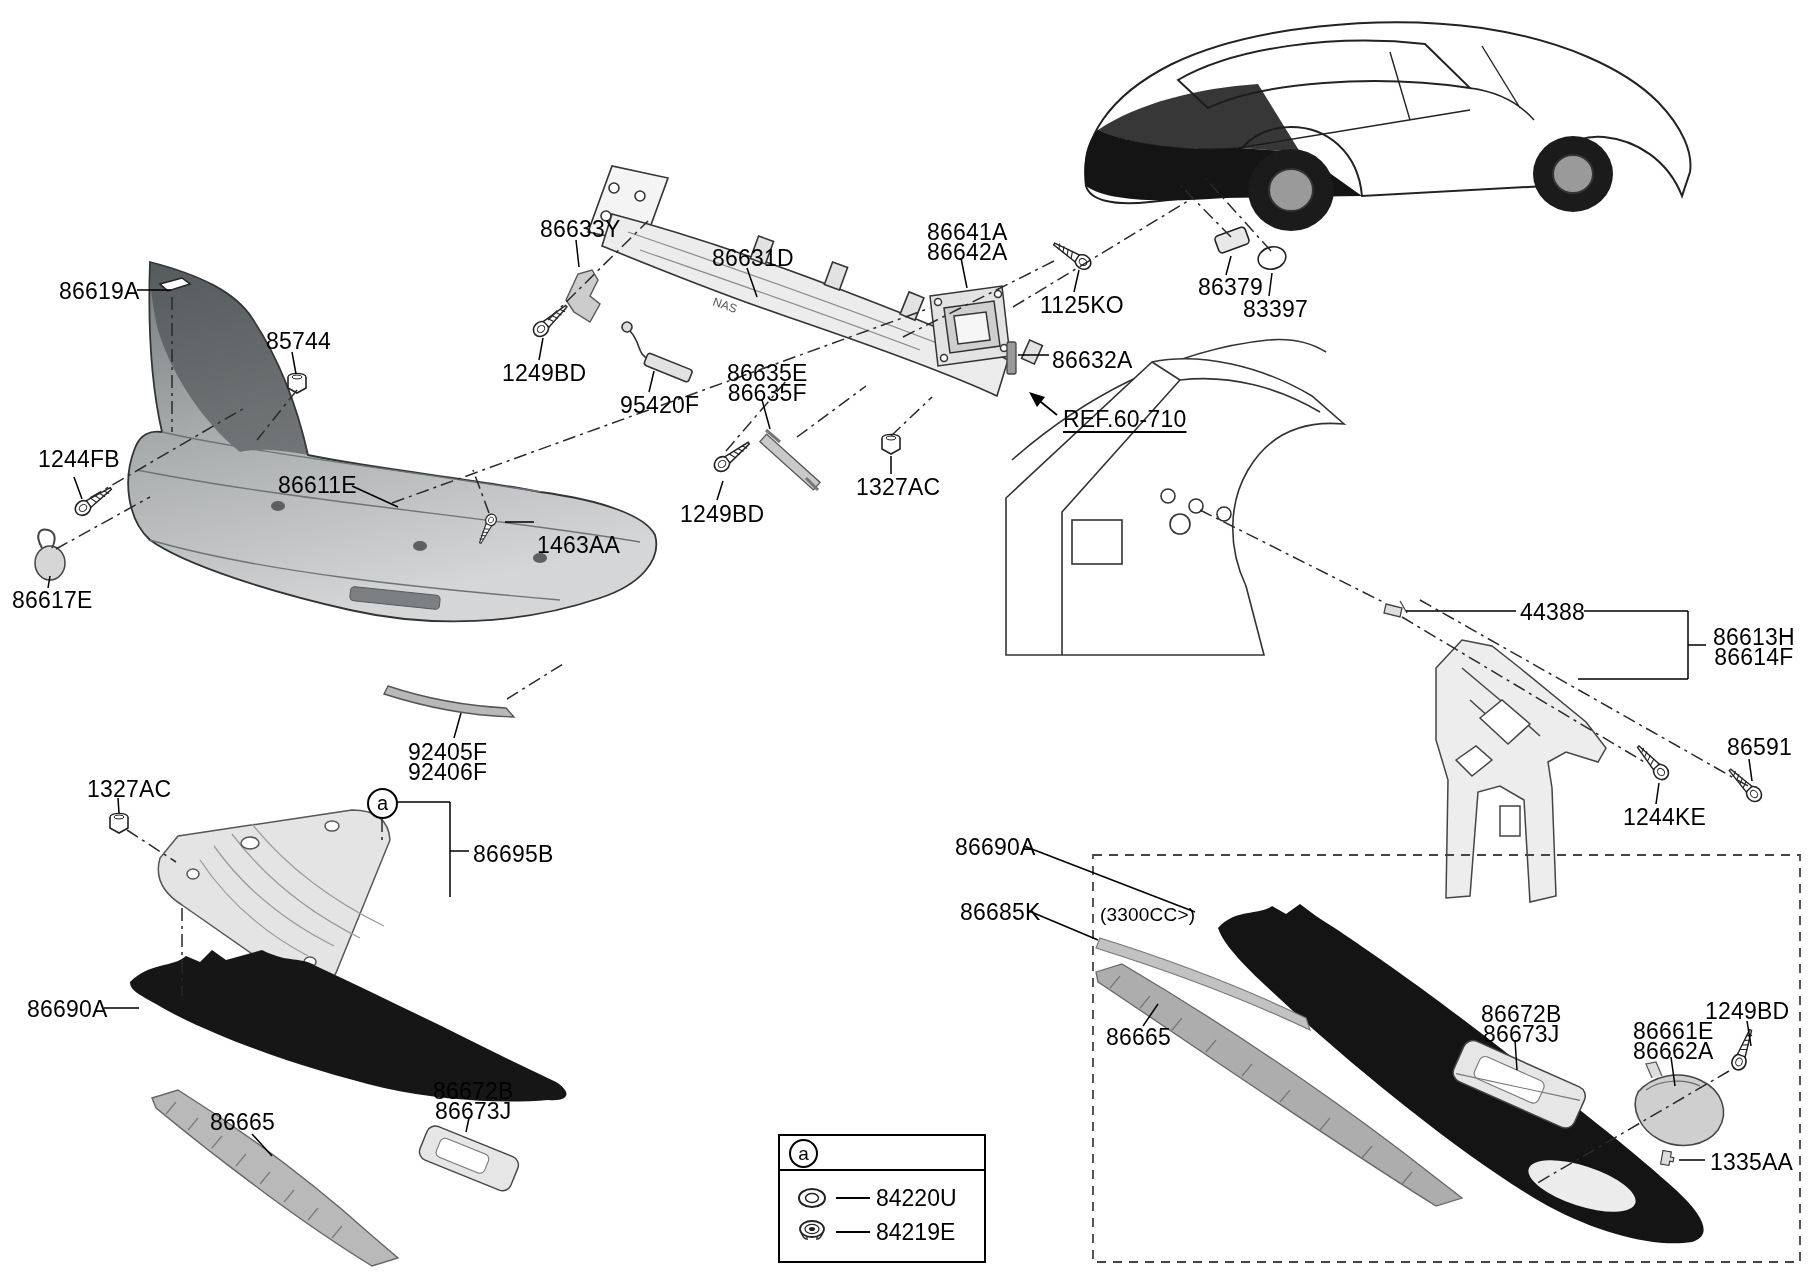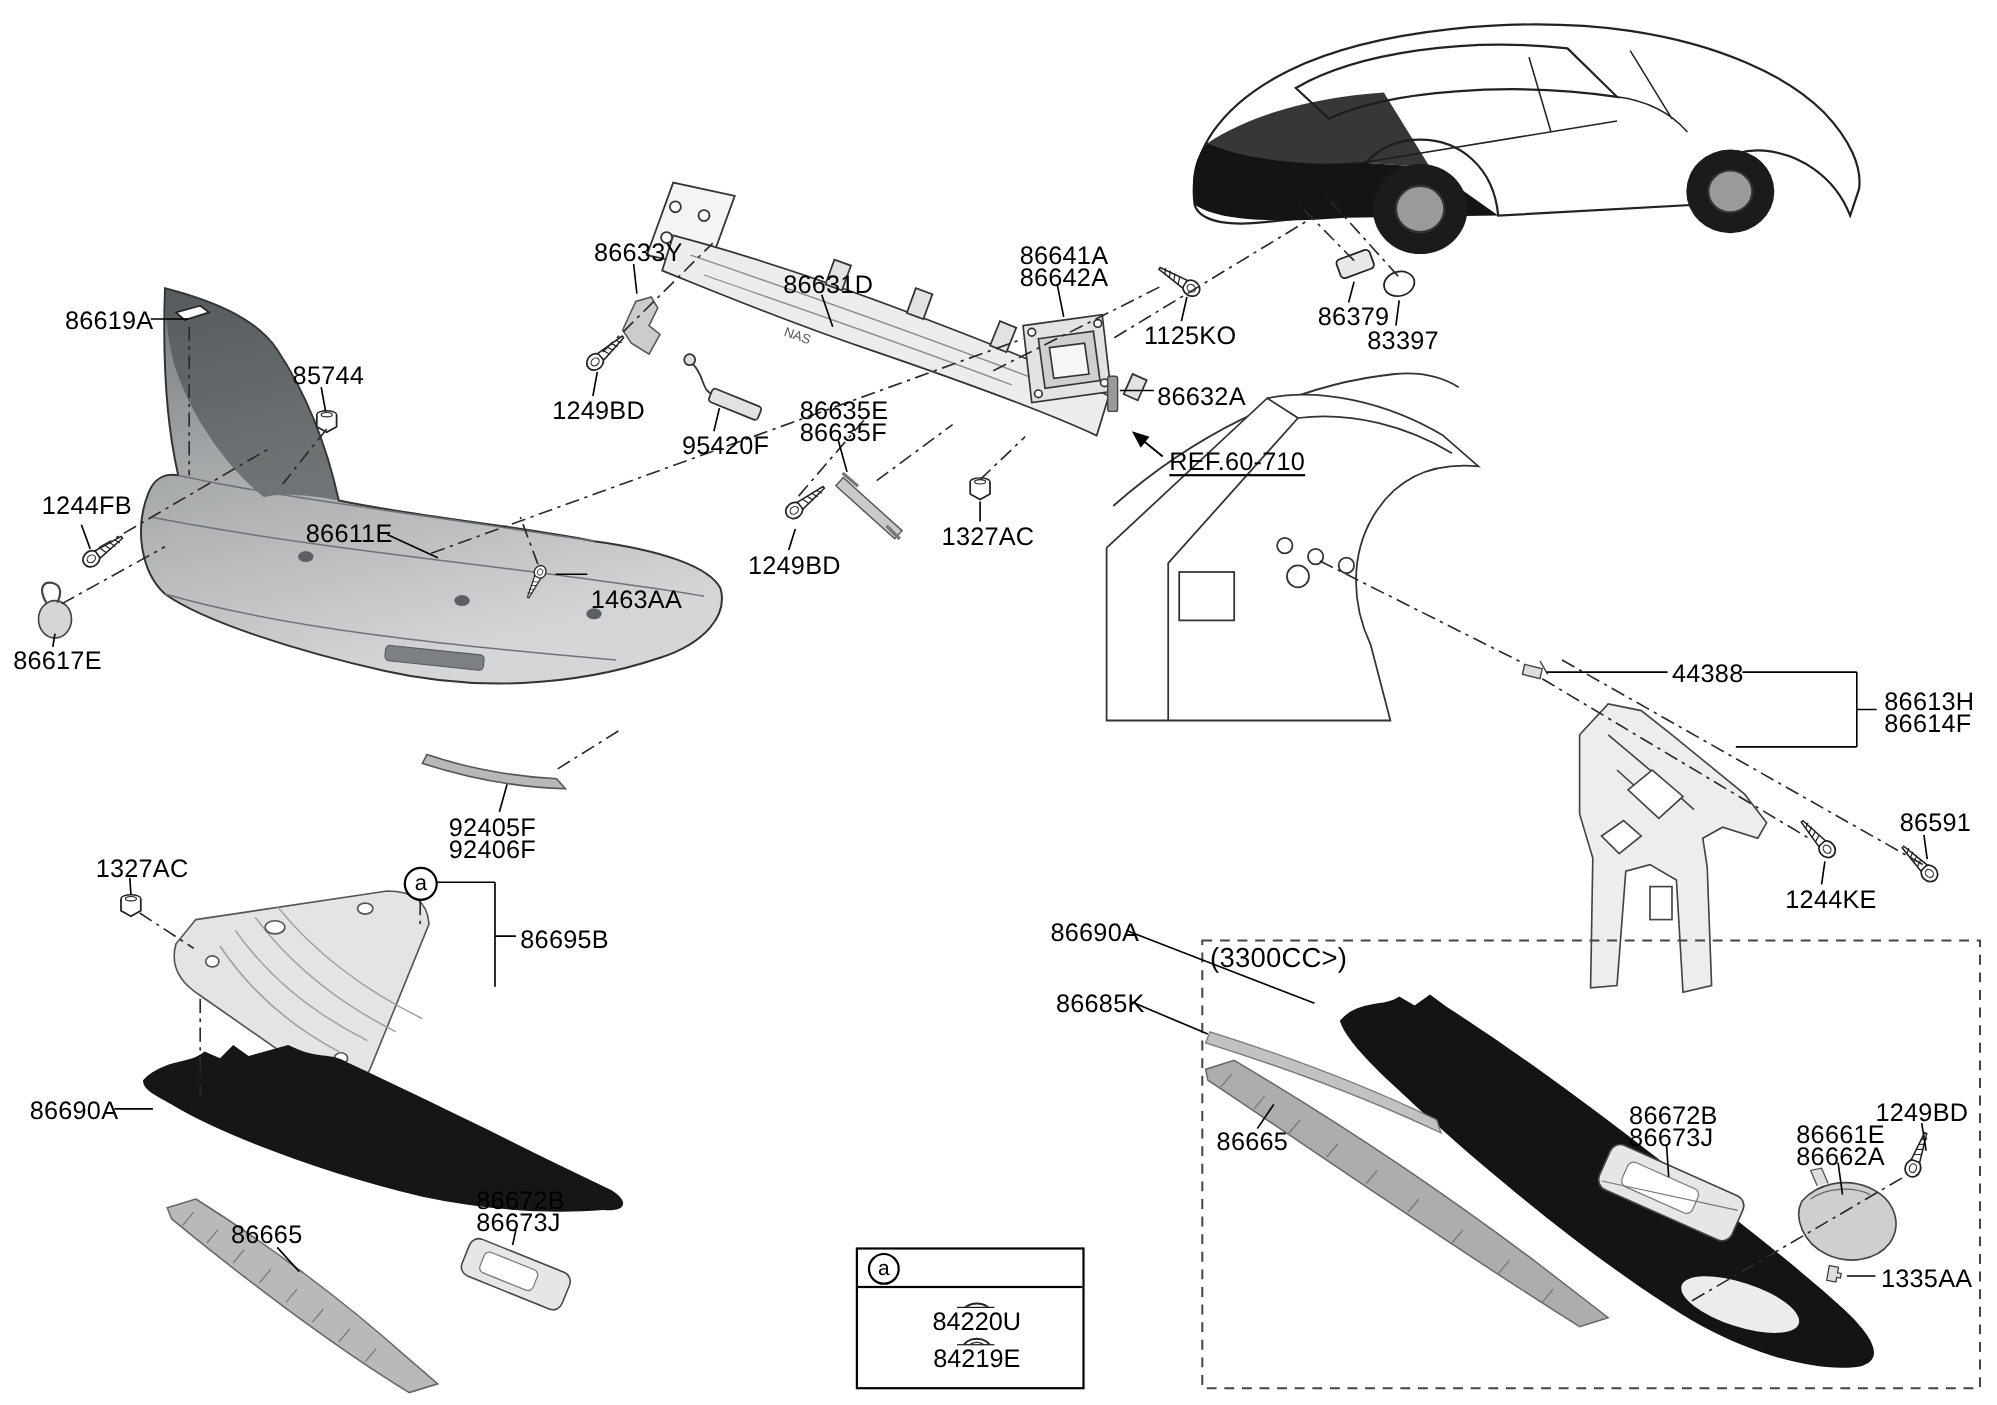--- a/index.html
+++ b/index.html
@@ -1,31 +1,31 @@
 <!DOCTYPE html>
 <html><head>
 <meta charset="utf-8">
 <style>
   html,body{margin:0;padding:0;background:#fff;}
   .stage{position:relative;width:1815px;height:1277px;background:#fff;
          font-family:"Liberation Sans",sans-serif;color:#000;overflow:hidden;}
   .art{position:absolute;left:0;top:0;}
   .lbl{position:absolute;font-size:23px;line-height:20px;white-space:pre-line;
-       letter-spacing:.2px;color:#000;}
+       letter-spacing:.2px;color:#000;text-align:center;}
   .ref-lbl{text-decoration:underline;text-underline-offset:4px;}
-  .note-lbl{font-size:25px;}
+  .note-lbl{font-size:19px;margin-top:44px;}
   .marker{position:absolute;width:27px;height:27px;border:2.5px solid #000;border-radius:50%;
           background:#fff;font-size:20px;line-height:27px;text-align:center;}
   .legend{position:absolute;left:778px;top:1134px;width:204px;height:125px;
           border:2.5px solid #000;background:#fff;}
   .legend-head{height:33px;border-bottom:2.2px solid #000;position:relative;}
   .legend-head .marker{position:absolute;left:9px;top:3px;width:25px;height:25px;
                        line-height:25px;font-size:19px;}
   .legend-body{padding:10px 0 0 12px;}
-  .legend-item{display:flex;align-items:center;height:34px;flex-direction:column;}
+  .legend-item{display:flex;align-items:center;height:34px;}
   .legend-item .dashline{width:34px;height:2px;background:#000;margin:0 6px 0 4px;}
   .legend-item .pn{font-size:23px;}
 </style>
 </head>
 <body>
 
 <div class="stage">
 
 <svg class="art" width="1815" height="1277" viewBox="0 0 1815 1277">
   <defs>

